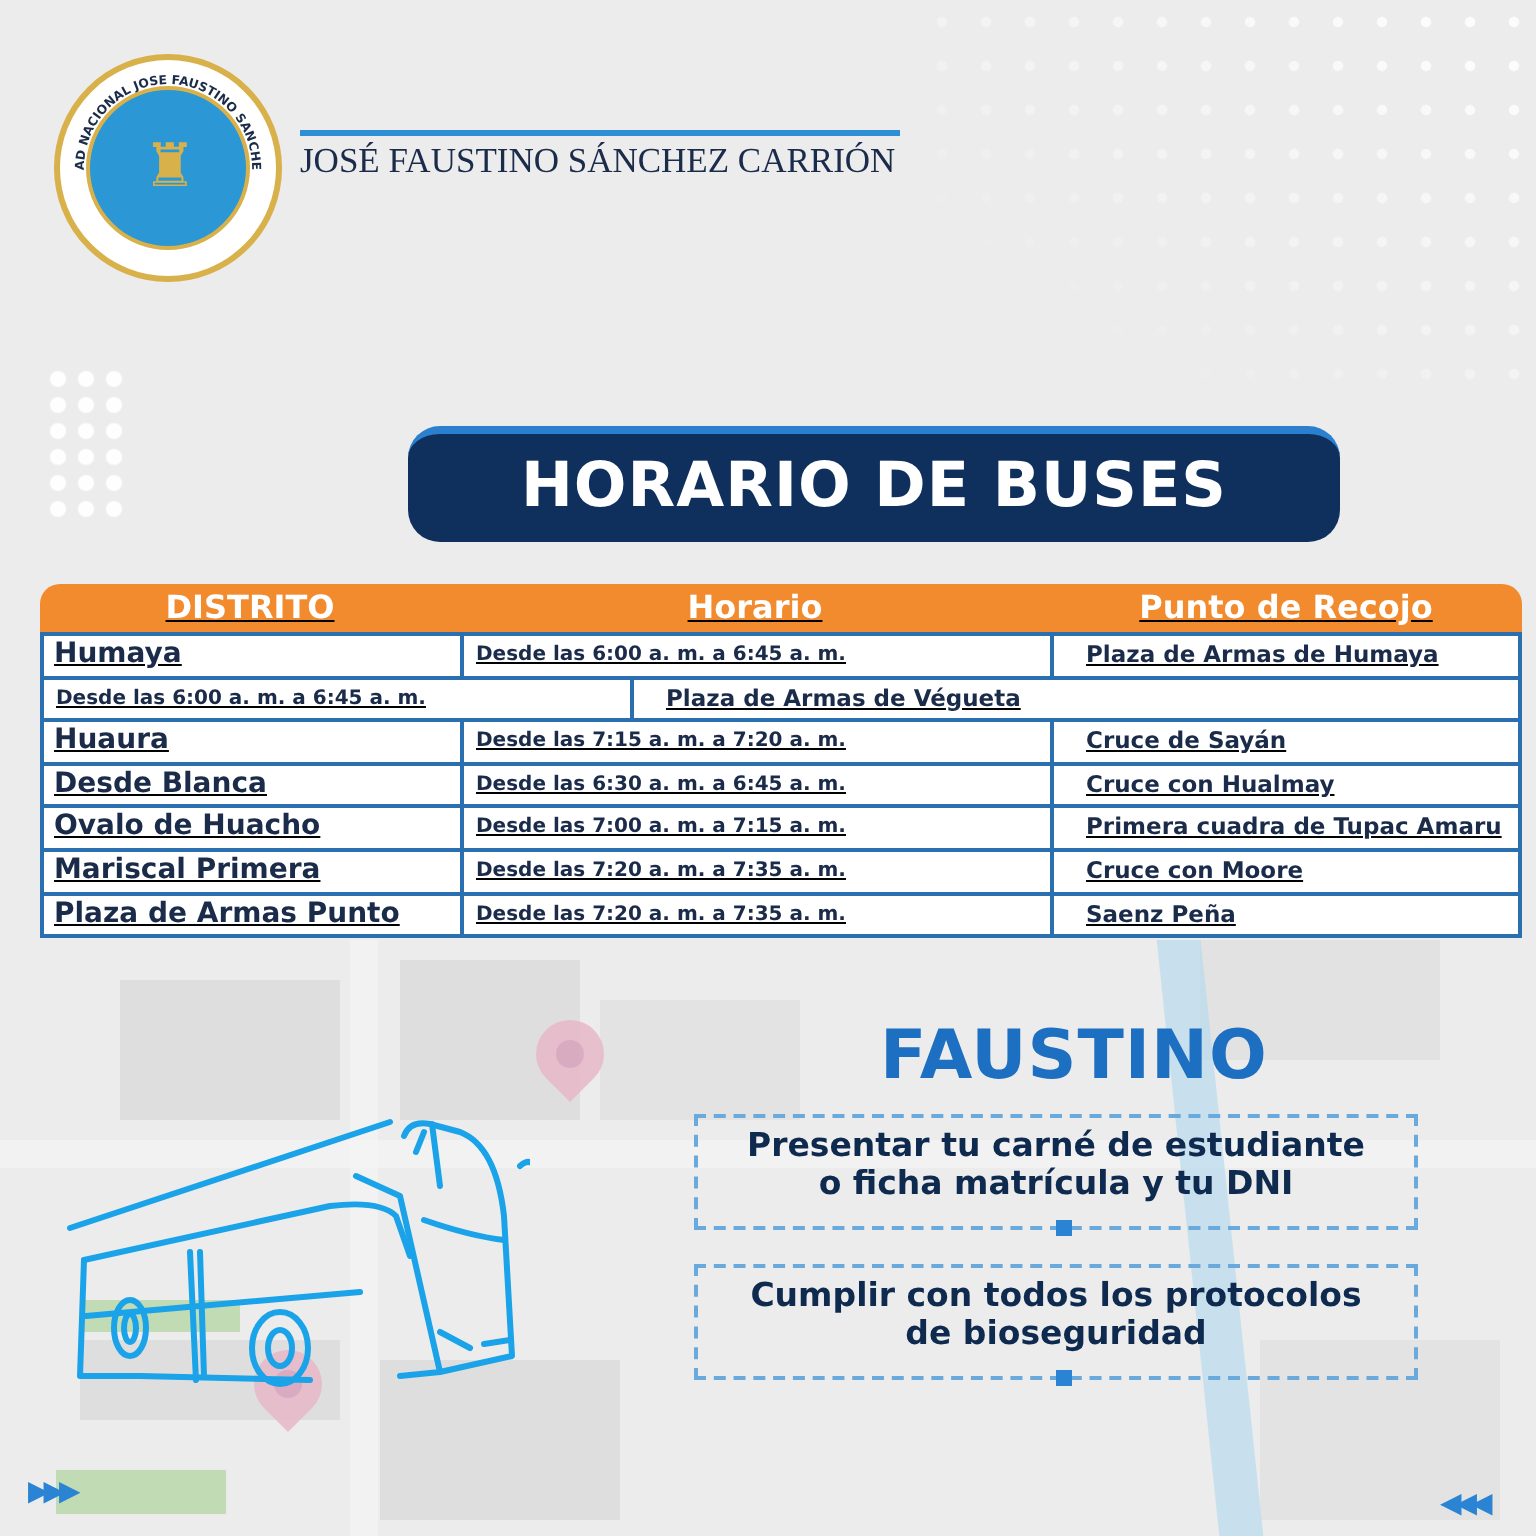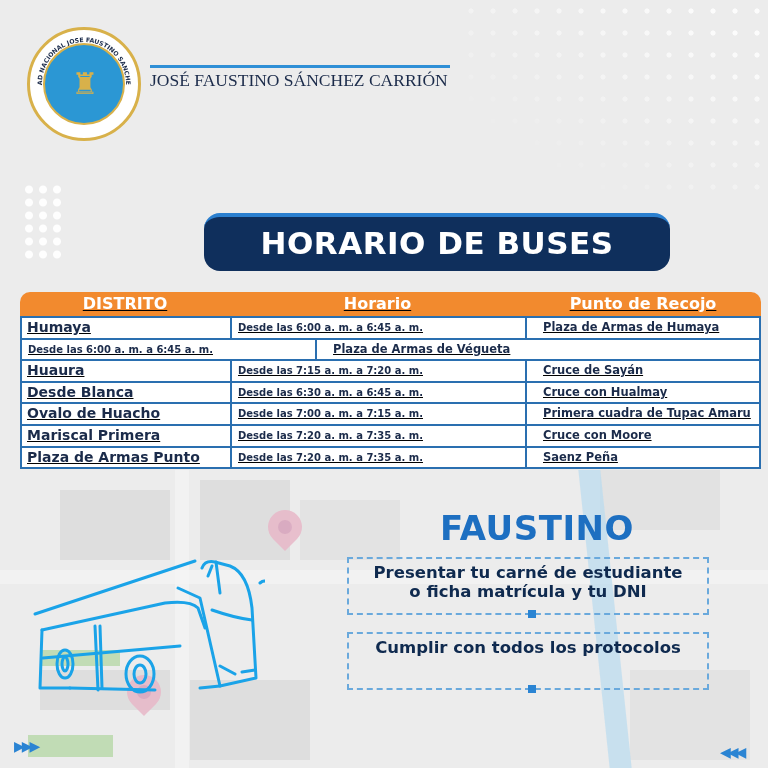--- a/index.html
+++ b/index.html
@@ -225,17 +225,18 @@
 <div class="recuerda-title">FAUSTINO</div>
 
 <div class="note note1">
   <div>Presentar tu carné de estudiante</div>
   <div>o ficha matrícula y tu DNI</div>
   <span class="sq"></span>
 </div>
 
 <div class="note note2">
   <div>Cumplir con todos los protocolos</div>
+  <div>de bioseguridad</div>
   <span class="sq"></span>
 </div>
 
 <div class="arrows arrows-left">▶▶▶</div>
 <div class="arrows arrows-right">◀◀◀</div>
 
 </body></html>

